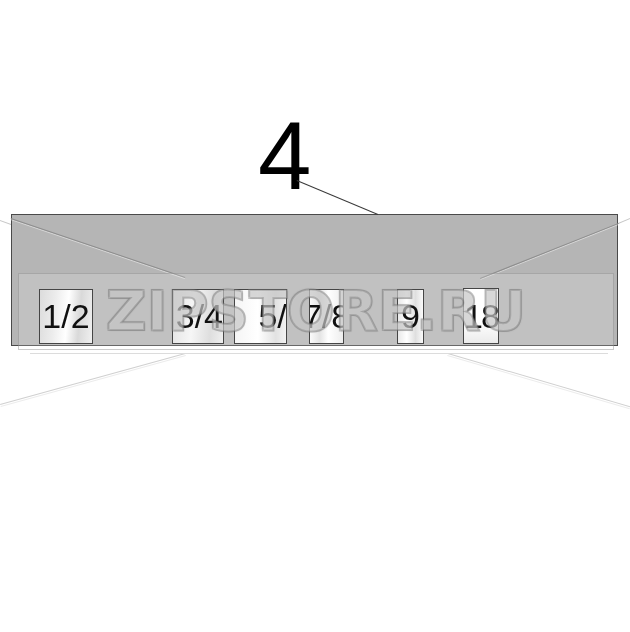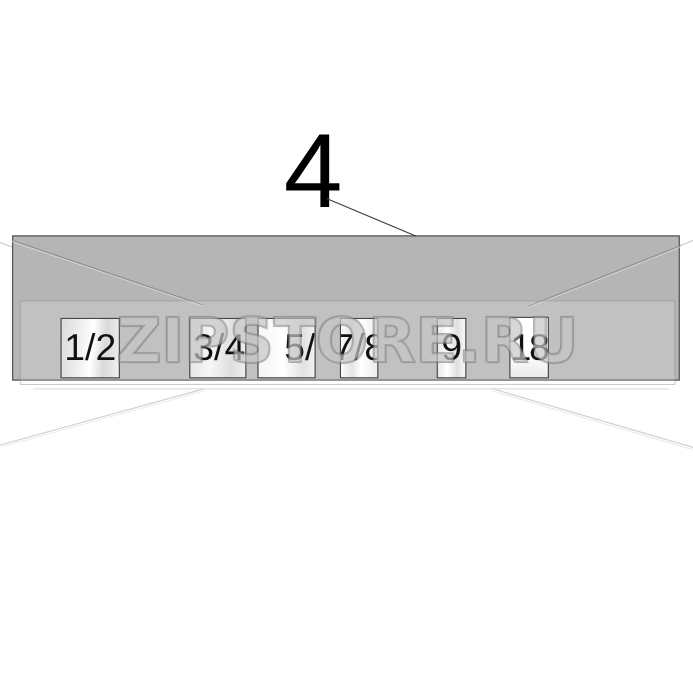--- a/index.html
+++ b/index.html
@@ -115,21 +115,21 @@
     border: 1.5px solid #454545;
     box-sizing: border-box;
     display: flex;
     align-items: center;
     justify-content: center;
     font-size: 34px;
     color: #111111;
     z-index: 4;
     overflow: hidden;
   }
-  .box1 { left: 55px;  width: 54px;
+  .box1 { left: 39px;  width: 54px;
           background: linear-gradient(95deg,#dcdcdc 0%,#ececec 28%,#ffffff 52%,#d9d9d9 74%,#f0f0f0 100%); }
   .box2 { left: 172px; width: 52px;
           background: linear-gradient(95deg,#e3e3e3 0%,#f6f6f6 40%,#dedede 75%,#efefef 100%); justify-content: flex-end; }
   .box3 { left: 234px; width: 53px;
           background: linear-gradient(90deg,#f5f5f5 0%,#ffffff 45%,#e2e2e2 80%,#f2f2f2 100%); padding-left: 43px; }
   .box4 { left: 309px; width: 35px;
           background: linear-gradient(90deg,#fbfbfb 0%,#e4e4e4 30%,#ffffff 55%,#ededed 100%); }
   .box5 { left: 397px; width: 27px;
           background: linear-gradient(90deg,#e9e9e9 0%,#ffffff 35%,#dfdfdf 70%,#fafafa 100%); }
   .box6 { left: 463px; width: 36px; top: 288px; height: 56px; letter-spacing: -2px;

